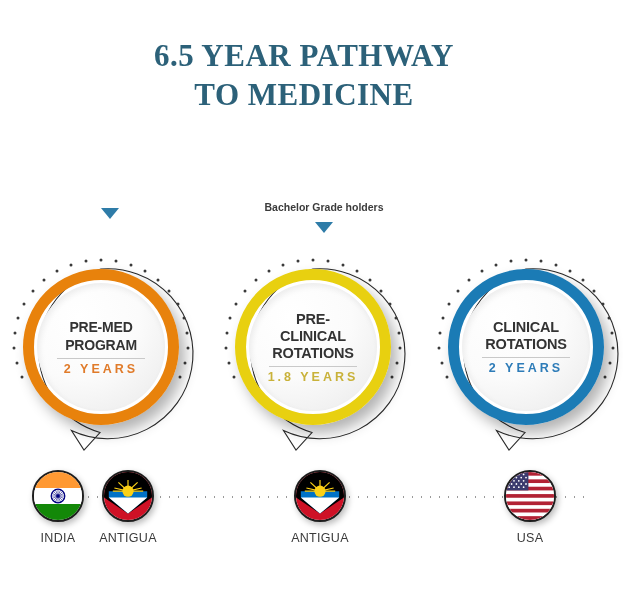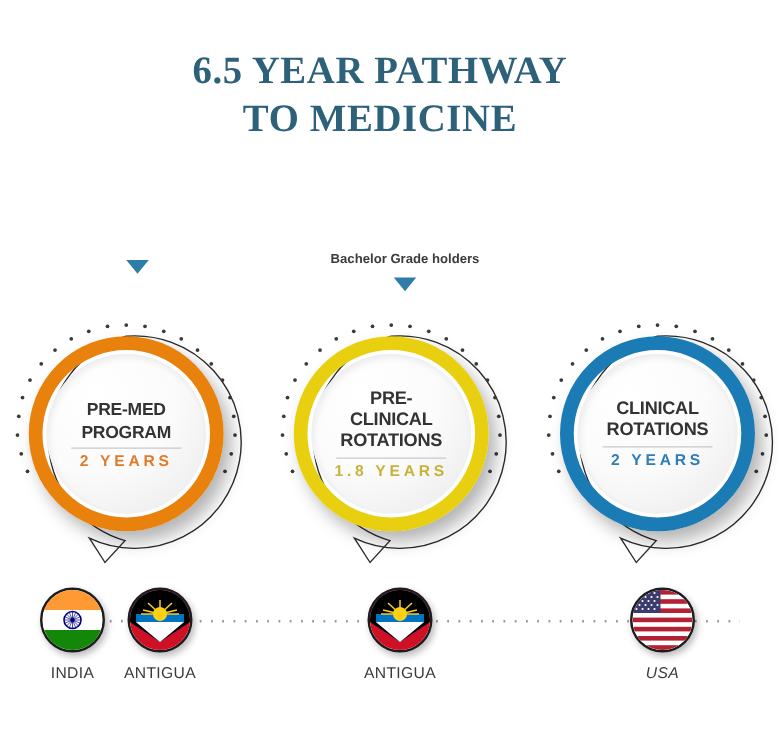--- a/index.html
+++ b/index.html
@@ -151,21 +151,21 @@
 
   
   .country {
     position: absolute;
     width: 86px;
     text-align: center;
   }
   #country-india    { left: 15px;  top: 470px; }
   #country-antigua1 { left: 85px;  top: 470px; }
   #country-antigua2 { left: 277px; top: 470px; }
-  #country-usa      { left: 487px; top: 470px; font-style: italic; }
+  #country-usa      { left: 487px; top: 470px; }
 
   .flag-badge {
     position: relative;
     width: 52px;
     height: 52px;
     margin: 0 auto;
     border-radius: 50%;
     border: 2.5px solid #1d1d1d;
     box-sizing: border-box;
     overflow: hidden;

